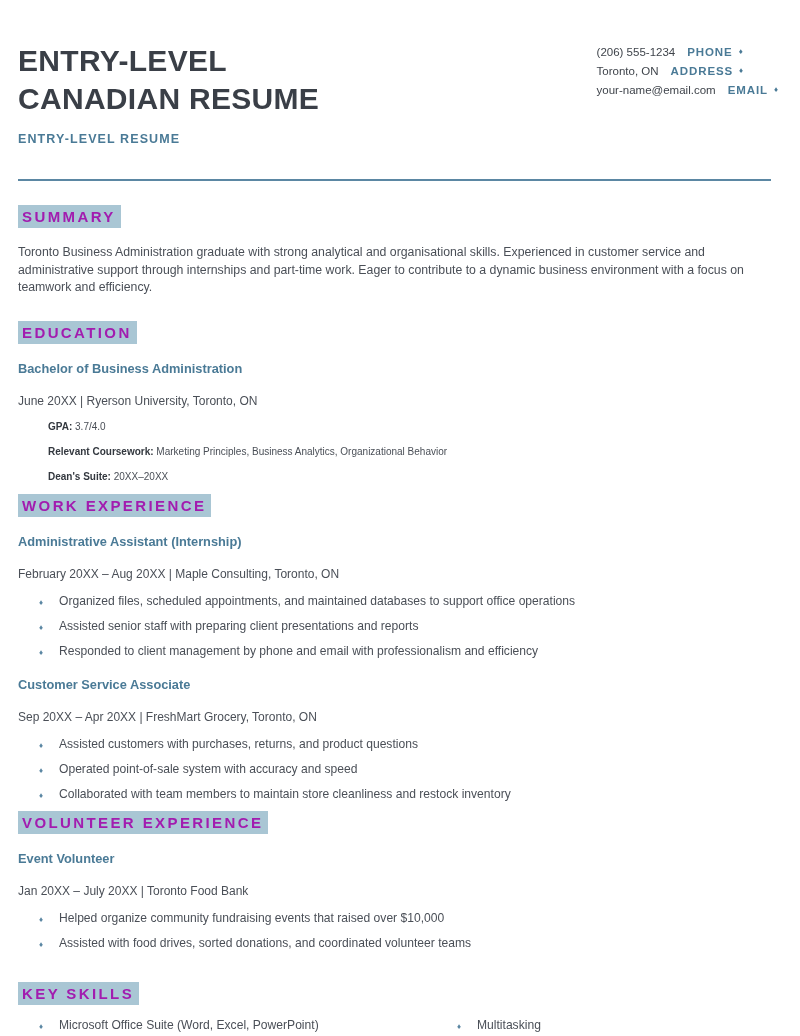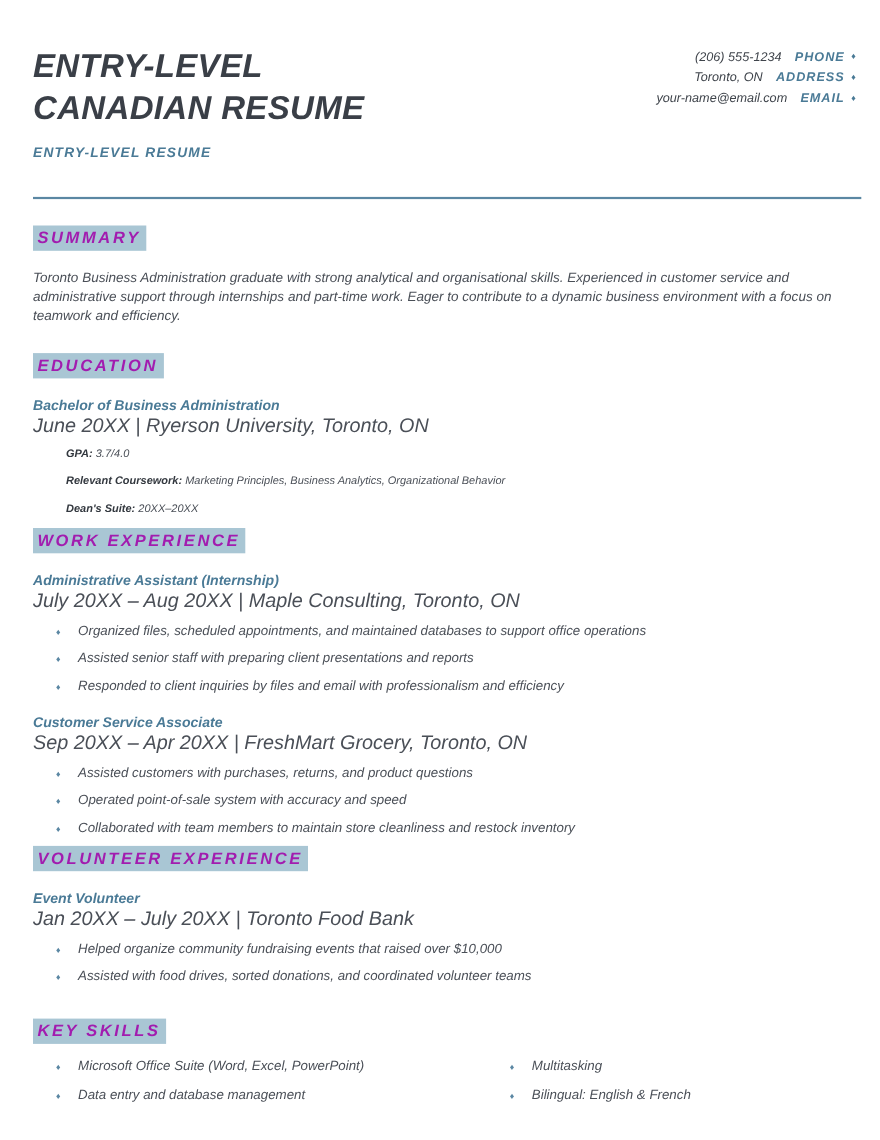--- a/index.html
+++ b/index.html
@@ -12,23 +12,22 @@
     height: 1036px;
     font-family: "Liberation Sans", sans-serif;
     color: #4a4f57;
     overflow: hidden;
   }
   .page {
     position: relative;
     width: 800px;
     height: 820px;
     box-sizing: border-box;
-    padding: 40px 22px 0 30px;
+    padding: 40px 22px 0 18px;
     background: #ffffff;
-    font-style: italic;
   }
 
   
   .header {
     display: flex;
     justify-content: space-between;
     align-items: flex-start;
   }
   .header-left {
     padding-top: 2px;
@@ -50,21 +49,21 @@
     color: #4a7a96;
   }
 
   .contact-block {
     padding-top: 6px;
     font-size: 11.5px;
   }
   .contact-row {
     display: flex;
     align-items: center;
-    justify-content: flex-end;
+    justify-content: flex-start;
     margin-bottom: 7px;
     white-space: nowrap;
   }
   .contact-value {
     color: #3f444b;
     font-size: 11.5px;
     text-align: right;
   }
   .contact-label {
     color: #4a7a96;
@@ -112,24 +111,24 @@
   }
 
   .entry { margin-top: 16px; }
   .entry-title {
     font-size: 12.8px;
     font-weight: bold;
     color: #4a7a96;
     line-height: 17px;
   }
   .entry-meta {
-    font-size: 18px;
+    font-size: 12px;
     color: #4a4f57;
     line-height: 18px;
-    margin-top: 1px;
+    margin-top: 15px;
   }
 
   .detail-list { margin-top: 9px; }
   .detail-row {
     font-size: 10px;
     line-height: 16px;
     color: #4a4f57;
     margin-left: 30px;
     margin-bottom: 9px;
   }
@@ -227,25 +226,25 @@
         </div>
       </div>
     </div>
   </div>
 
   <div>
     <div class="section-heading">WORK EXPERIENCE</div>
 
     <div class="entry">
       <div class="entry-title">Administrative Assistant (Internship)</div>
-      <div class="entry-meta">July 20XX – Aug 20XX | Maple Consulting, Toronto, ON</div>
+      <div class="entry-meta">February 20XX – Aug 20XX | Maple Consulting, Toronto, ON</div>
       <ul class="bullets">
         <li><span class="dia">♦</span><span>Organized files, scheduled appointments, and maintained databases to support office operations</span></li>
         <li><span class="dia">♦</span><span>Assisted senior staff with preparing client presentations and reports</span></li>
-        <li><span class="dia">♦</span><span>Responded to client inquiries by files and email with professionalism and efficiency</span></li>
+        <li><span class="dia">♦</span><span>Responded to client management by phone and email with professionalism and efficiency</span></li>
       </ul>
     </div>
 
     <div class="entry">
       <div class="entry-title">Customer Service Associate</div>
       <div class="entry-meta">Sep 20XX – Apr 20XX | FreshMart Grocery, Toronto, ON</div>
       <ul class="bullets">
         <li><span class="dia">♦</span><span>Assisted customers with purchases, returns, and product questions</span></li>
         <li><span class="dia">♦</span><span>Operated point-of-sale system with accuracy and speed</span></li>
         <li><span class="dia">♦</span><span>Collaborated with team members to maintain store cleanliness and restock inventory</span></li>

